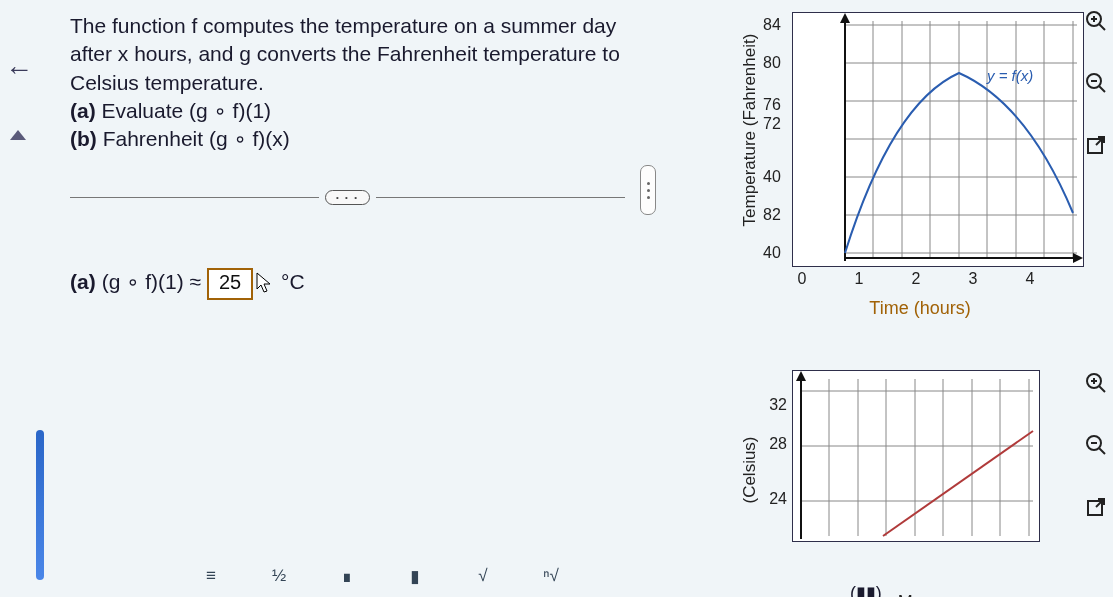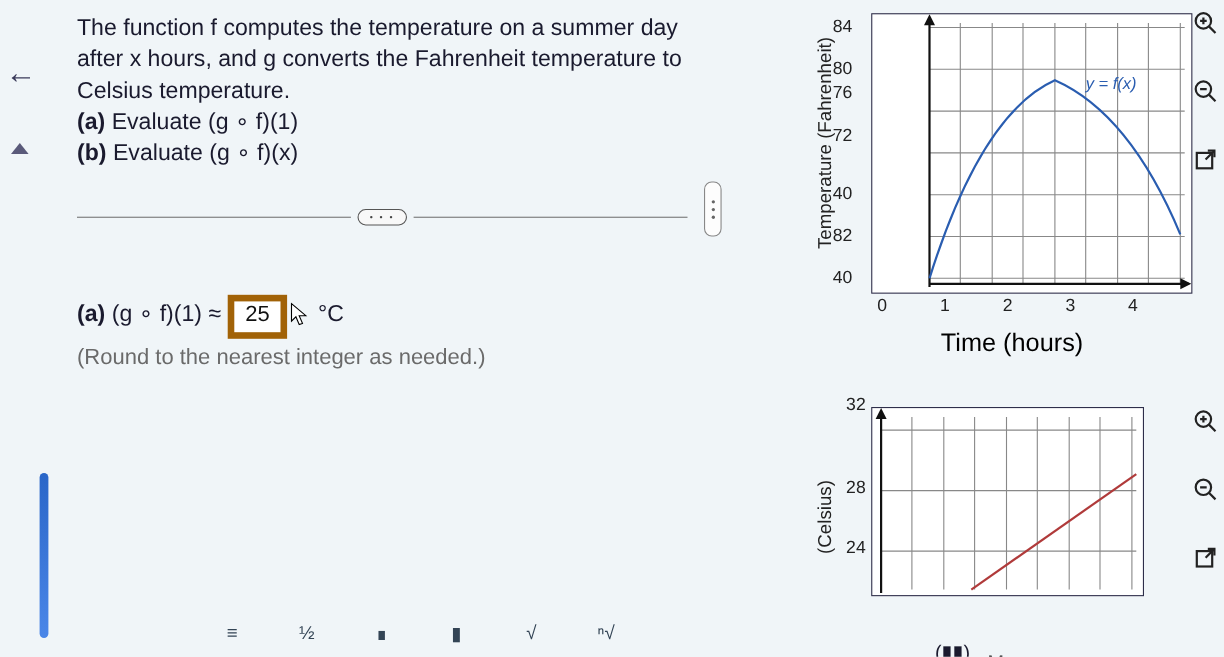--- a/index.html
+++ b/index.html
@@ -79,21 +79,21 @@
   .answer-block {
     position: absolute;
     left: 70px;
     top: 268px;
     font-size: 21px;
   }
   .answer-line { display:flex; align-items:baseline; gap:6px; }
   .answer-input {
     width: 38px;
     height: 26px;
-    border: 6px solid #a16207;
+    border: 2px solid #a16207;
     background:#fff;
     text-align:center;
     font-size: 20px;
     padding:1px 2px;
     color:#111;
   }
   .cursor-arrow {
     position:relative;
     display:inline-block;
     width:16px; height:20px;
@@ -126,23 +126,23 @@
   #chart2 { left: 792px; top: 370px; width: 246px; height: 170px; }
   .axis-label-v {
     position:absolute;
     transform: rotate(-90deg);
     transform-origin: left top;
     font-size: 17px;
     color:#222;
   }
   #ylabel1 { left: 740px; top: 250px; width:240px; text-align:center;}
   #ylabel2 { left: 740px; top: 570px; width:200px; text-align:center;}
-  .xaxis-label { position:absolute; font-size:23px; color:#000000;}
+  .xaxis-label { position:absolute; font-size:18px; color:#a16207;}
   #xlabel1 { left: 830px; top: 298px; width:180px; text-align:center;}
-  .ytick { position:absolute; right: 326px; font-size:16px; color:#222; text-align:left; width:30px;}
+  .ytick { position:absolute; right: 326px; font-size:16px; color:#222; text-align:center; width:30px;}
   .y2tick{ position:absolute; right: 326px; font-size:16px; color:#222; text-align:right; width:30px;}
   .xtick { position:absolute; top: 270px; font-size:16px; color:#222; width:20px; text-align:center;}
   svg.grid line{ stroke:#888; stroke-width:1;}
   svg.grid .axisln{ stroke:#111; stroke-width:2;}
   svg.grid .curve{ stroke:#2a5db0; stroke-width:2; fill:none;}
   svg.grid .curve2{ stroke:#b03a3a; stroke-width:2; fill:none;}
   svg.grid text.anno{ font-size:15px; fill:#2a5db0; font-style:italic;}
   .arrowhead { fill:#111; }
   .more-row{
     position:absolute; left: 850px; top: 572px;
@@ -165,21 +165,21 @@
 
 <div class="nav-arrow">←</div>
 <div class="nav-up"></div>
 <div class="scrollbar"></div>
 
 <div class="content">
   <span>The function f computes the temperature on a summer day after x hours, and g converts the Fahrenheit temperature to Celsius temperature.</span><br>
   <b>(a)</b>
   <span>Evaluate (g ∘ f)(1)</span><br>
   <b>(b)</b>
-  <span>Evaluate (g ∘ f)(x)</span>
+  <span>Fahrenheit (g ∘ f)(x)</span>
 </div>
 
 <div class="divider-row">
   <div class="line"></div>
   <div class="dots">• • •</div>
   <div class="line"></div>
 </div>
 
 <div class="mid-handle">
   <div class="d"></div>
@@ -192,21 +192,20 @@
     <b>(a)</b>
     <span>(g ∘ f)(1) ≈</span>
     <span class="answer-input">25</span>
     <span class="cursor-arrow">
       <svg width="18" height="22">
           <path d="M2 2 L2 18 L6 14 L9 21 L12 20 L9 13 L15 13 Z" fill="#fff" stroke="#000" stroke-width="1"></path>
         </svg>
     </span>
     <span>°C</span>
   </div>
-  <div class="hint">(Round to the nearest integer as needed.)</div>
 </div>
 
 <div id="ylabel1" class="axis-label-v">Temperature (Fahrenheit)</div>
 <div id="chart1" class="chart">
   <svg class="grid" width="246" height="253">
 
     <line x1="8" y1="8" x2="8" y2="245"></line>
     <line x1="65" y1="8" x2="65" y2="245"></line>
     <line x1="122" y1="8" x2="122" y2="245"></line>
     <line x1="179" y1="8" x2="179" y2="245"></line>
@@ -229,21 +228,21 @@
     <line class="axisln" x1="8" y1="248" x2="8" y2="4"></line>
     <polygon class="arrowhead" points="8,0 3,10 13,10"></polygon>
     <polygon class="arrowhead" points="246,245 236,240 236,250"></polygon>
 
     <path class="curve" d="M 8 240 Q 55 90 122 60 Q 190 90 236 200"></path>
     <text class="anno" x="150" y="68">y = f(x)</text>
   </svg>
 </div>
 <span class="ytick" style="top:16px">84</span>
 <span class="ytick" style="top:54px">80</span>
-<span class="ytick" style="top:76px">76</span>
+<span class="ytick" style="top:96px">76</span>
 <span class="ytick" style="top:115px">72</span>
 <span class="ytick" style="top:168px">40</span>
 <span class="ytick" style="top:206px">82</span>
 <span class="ytick" style="top:244px">40</span>
 <span class="xtick" style="left:792px">0</span>
 <span class="xtick" style="left:849px">1</span>
 <span class="xtick" style="left:906px">2</span>
 <span class="xtick" style="left:963px">3</span>
 <span class="xtick" style="left:1020px">4</span>
 <div id="xlabel1" class="xaxis-label">Time (hours)</div>
@@ -261,21 +260,21 @@
     <line x1="150" y1="8" x2="150" y2="165" stroke="#ddd"></line>
     <line x1="207" y1="8" x2="207" y2="165" stroke="#ddd"></line>
     <line x1="8" y1="20" x2="240" y2="20" stroke="#bbb"></line>
     <line x1="8" y1="75" x2="240" y2="75" stroke="#bbb"></line>
     <line x1="8" y1="130" x2="240" y2="130" stroke="#bbb"></line>
     <line class="axisln" x1="8" y1="168" x2="8" y2="4"></line>
     <polygon class="arrowhead" points="8,0 3,10 13,10"></polygon>
     <path class="curve2" d="M 90 165 L 240 60"></path>
   </svg>
 </div>
-<span class="y2tick" style="top:360px">32</span>
+<span class="y2tick" style="top:396px">32</span>
 <span class="y2tick" style="top:435px">28</span>
 <span class="y2tick" style="top:490px">24</span>
 
 <div class="more-row">
   <span>(▮▮)</span>
   <span class="more-btn">More</span>
 </div>
 
 <div class="tool-icons" style="top:8px">
   <div class="ic">

